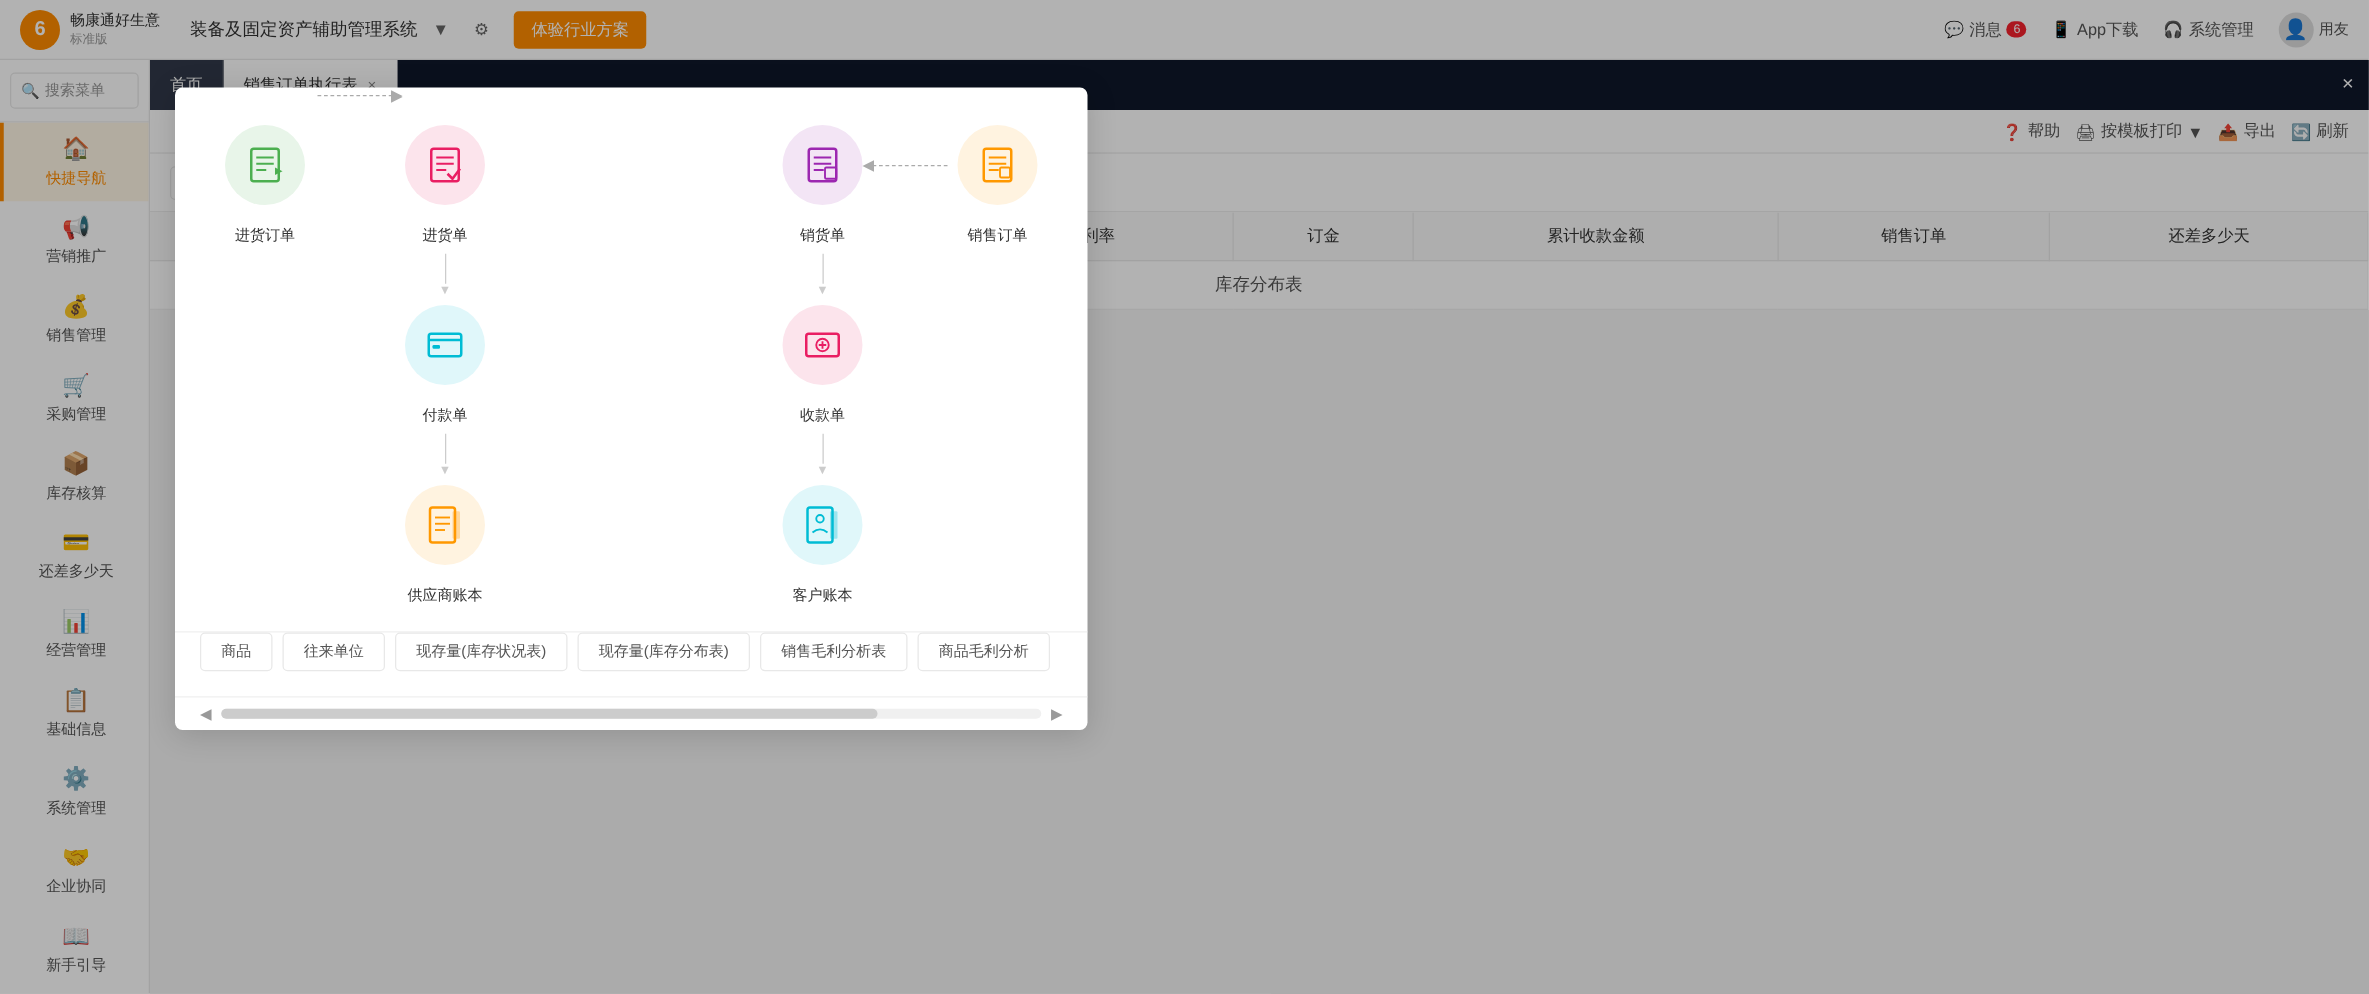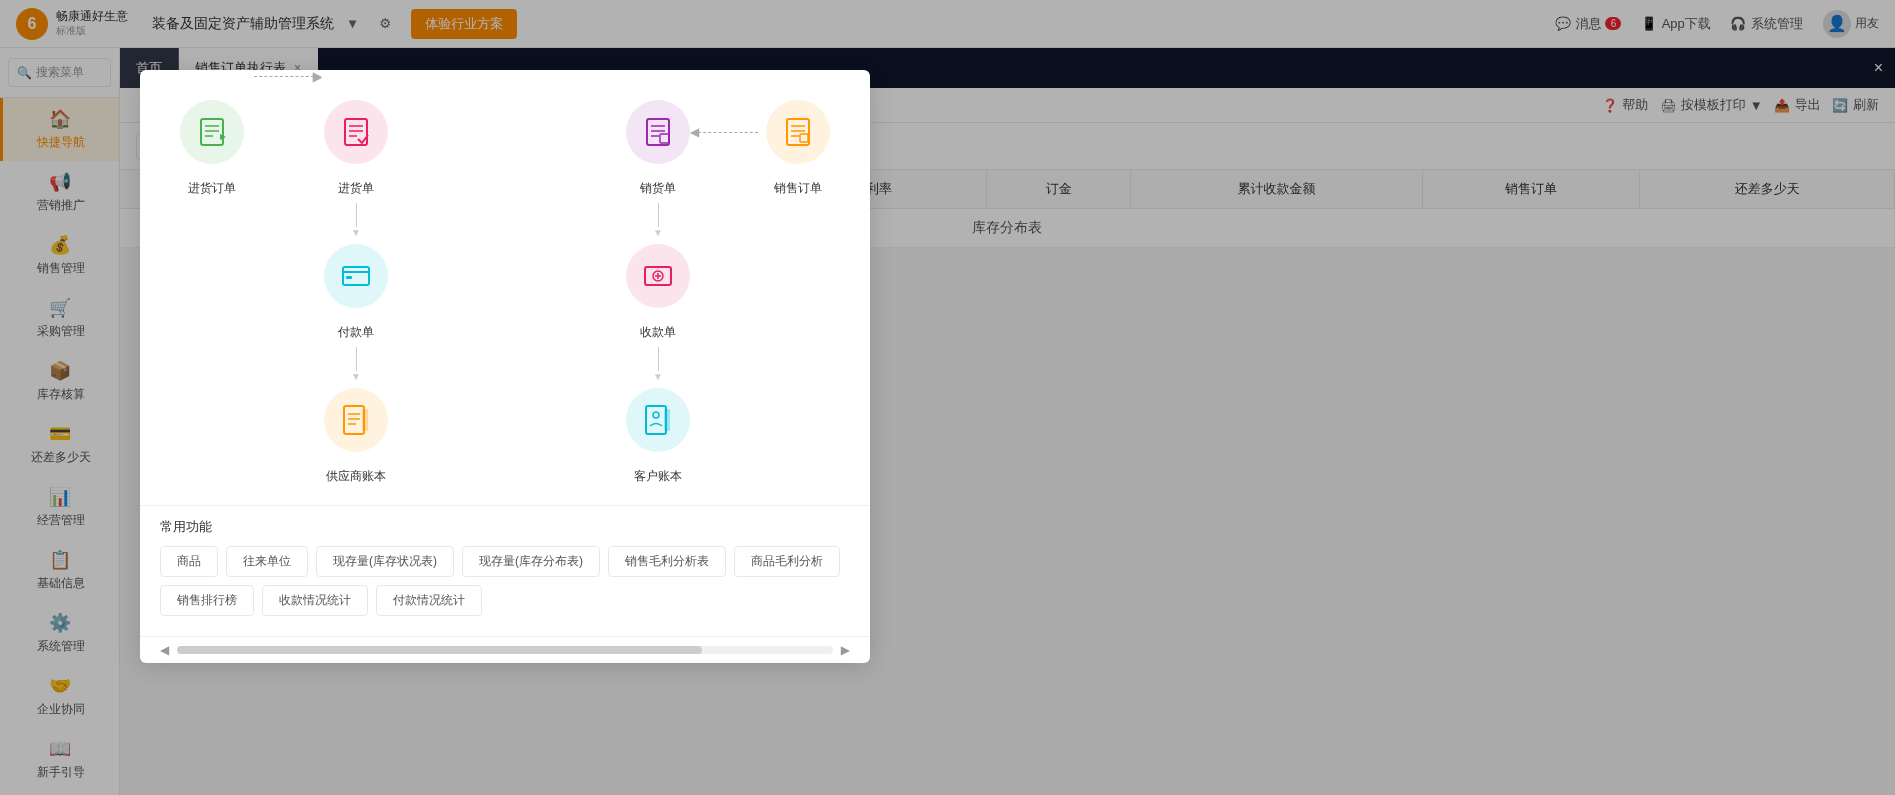--- a/index.html
+++ b/index.html
@@ -730,34 +730,28 @@
                   <rect x="18" y="18" width="8" height="8" rx="1" fill="none" stroke="#ff9800" stroke-width="1.5"></rect>
                 </svg>
             </div>
             <span class="flow-label">销售订单</span>
           </div>
         </div>
       </div>
     </div>
 
     <div class="common-section">
-      <div class="common-title">常用功能</div>
       <div class="common-btns">
         <button class="common-btn">商品</button>
         <button class="common-btn">往来单位</button>
         <button class="common-btn">现存量(库存状况表)</button>
         <button class="common-btn">现存量(库存分布表)</button>
         <button class="common-btn">销售毛利分析表</button>
         <button class="common-btn">商品毛利分析</button>
       </div>
-      <div class="common-btns" style="margin-top:8px;">
-        <button class="common-btn">销售排行榜</button>
-        <button class="common-btn">收款情况统计</button>
-        <button class="common-btn">付款情况统计</button>
-      </div>
     </div>
 
     <div class="modal-scrollbar">
       <span class="scroll-arrow">◀</span>
       <div class="scrollbar-track">
         <div class="scrollbar-thumb"></div>
       </div>
       <span class="scroll-arrow">▶</span>
     </div>
   </div>

